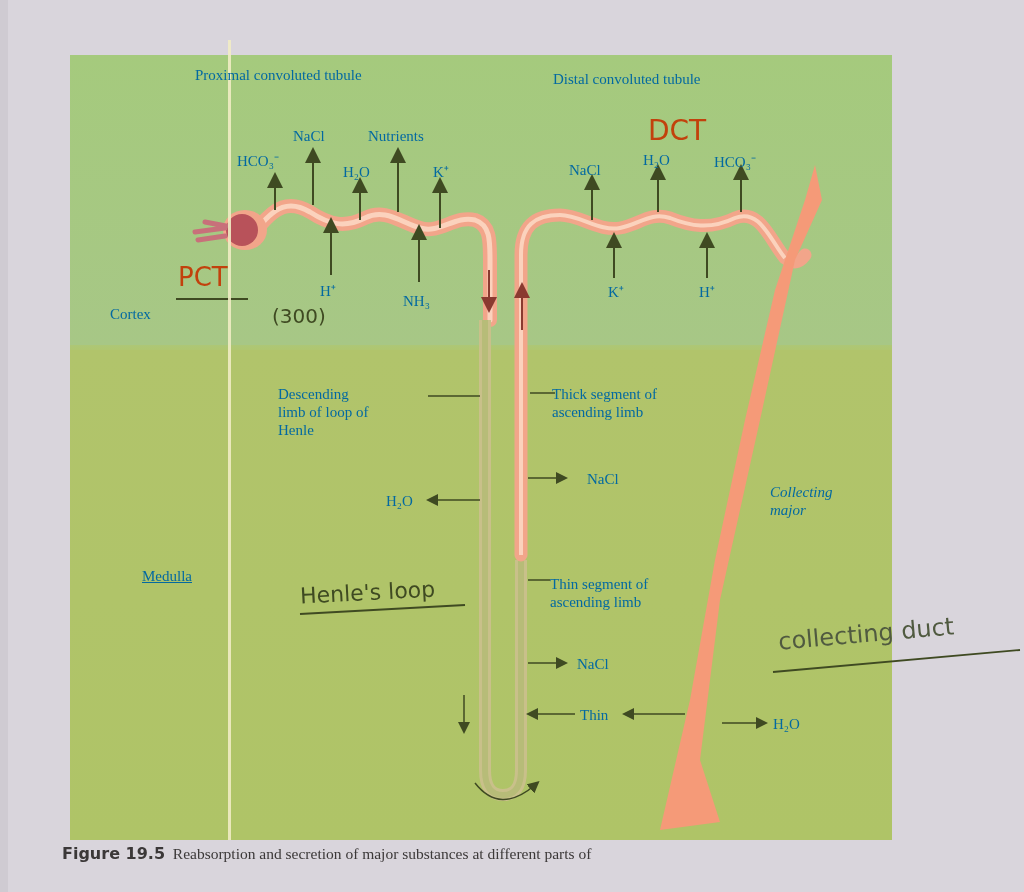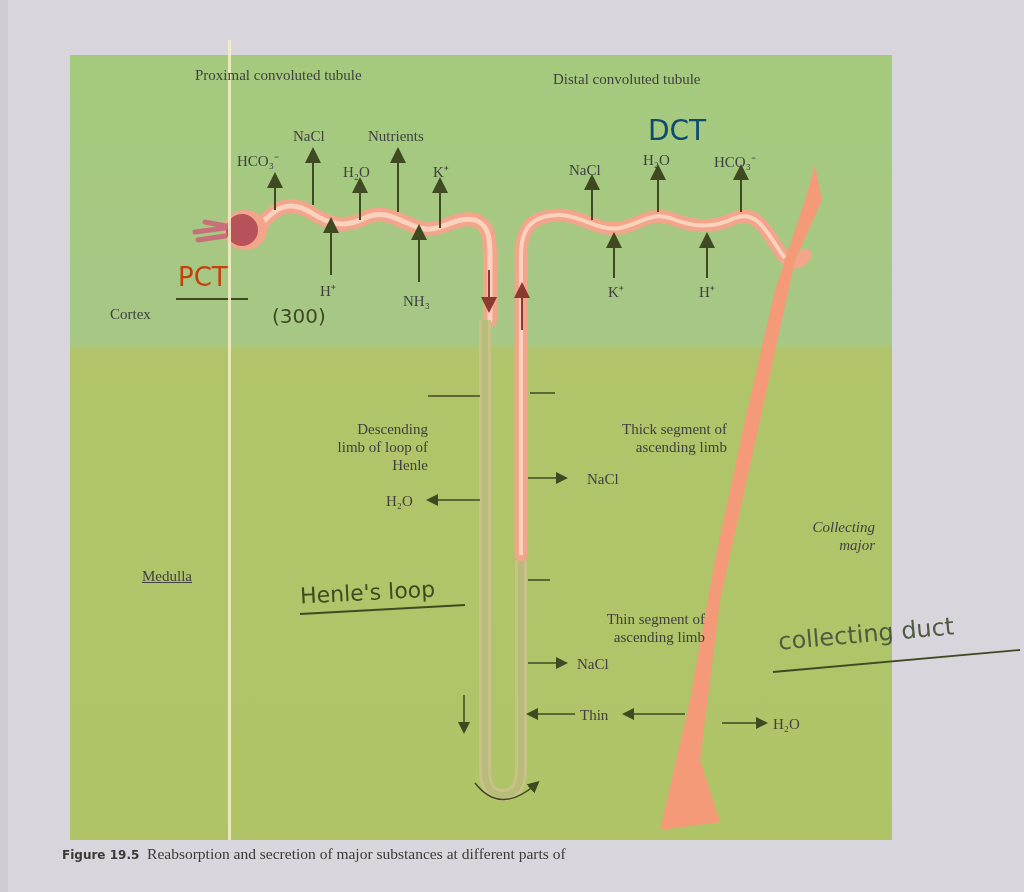--- a/index.html
+++ b/index.html
@@ -12,25 +12,25 @@
   .panel {
     position:absolute; left:70px; top:55px; width:822px; height:785px;
     background:linear-gradient(180deg,#a7c97a 0%,#a9c97f 36%,#b1c56c 38%,#aec467 100%);
   }
   .cortex-band { position:absolute; left:0; top:0; width:100%; height:290px;
     background:linear-gradient(180deg,#a5ca7d 0%, #a7c786 100%); }
   .medulla-band { position:absolute; left:0; top:295px; width:100%; height:490px;
     background:linear-gradient(180deg,#b1c46b 0%, #afc467 100%); }
   .fold-line { position:absolute; left:228px; top:40px; width:3px; height:800px; background:#f1ecc4; opacity:.9; }
   svg.diagram { position:absolute; left:0; top:0; width:1024px; height:892px; }
-  .lbl { position:absolute; color:#404040; font-size:15px; line-height:18px; white-space:nowrap; }
-  .lbl.c { text-align:right;margin-top:35px; }
+  .lbl { position:absolute; color:#0369a1; font-size:15px; line-height:18px; white-space:nowrap; }
+  .lbl.c { text-align:left; }
   .hand { position:absolute; font-family:"DejaVu Sans", sans-serif; white-space:nowrap; }
   .caption { position:absolute; left:62px; top:845px; width:840px; font-size:15.5px; line-height:18px; color:#3b3838; }
-  .caption b { font-family:"DejaVu Sans", sans-serif; font-weight:bold; font-size:12px; }
+  .caption b { font-family:"DejaVu Sans", sans-serif; font-weight:bold; font-size:16px; }
 </style>
 </head>
 <body>
 
 <div class="page-edge"></div>
 
 <div class="panel">
   <div class="cortex-band"></div>
   <div class="medulla-band"></div>
 </div>
@@ -147,19 +147,19 @@
 </div>
 
 <div class="lbl" style="left:386px;top:492px;">H₂O</div>
 <div class="lbl" style="left:587px;top:470px;">NaCl</div>
 <div class="lbl" style="left:577px;top:655px;">NaCl</div>
 <div class="lbl" style="left:580px;top:706px;">Thin</div>
 <div class="lbl" style="left:773px;top:715px;">H₂O</div>
 
 <div class="hand" style="left:178px;top:262px;font-size:26px;color:#c2410c;">PCT</div>
 <div class="hand" style="left:272px;top:304px;font-size:20px;color:#3f4a22;">(300)</div>
-<div class="hand" style="left:648px;top:114px;font-size:28px;color:#0c4a6e;">DCT</div>
+<div class="hand" style="left:648px;top:114px;font-size:28px;color:#c2410c;">DCT</div>
 <div class="hand" style="left:300px;top:580px;font-size:22px;color:#3f4a22;transform:rotate(-3deg);">Henle's loop</div>
 <div class="hand" style="left:778px;top:620px;font-size:24px;color:#505a40;transform:rotate(-5deg);">collecting duct</div>
 
 <div class="caption">
   <div><b>Figure 19.5</b>&nbsp;&nbsp;<span>Reabsorption and secretion of major substances at different parts of</span></div>
 </div>
 
 </body></html>

